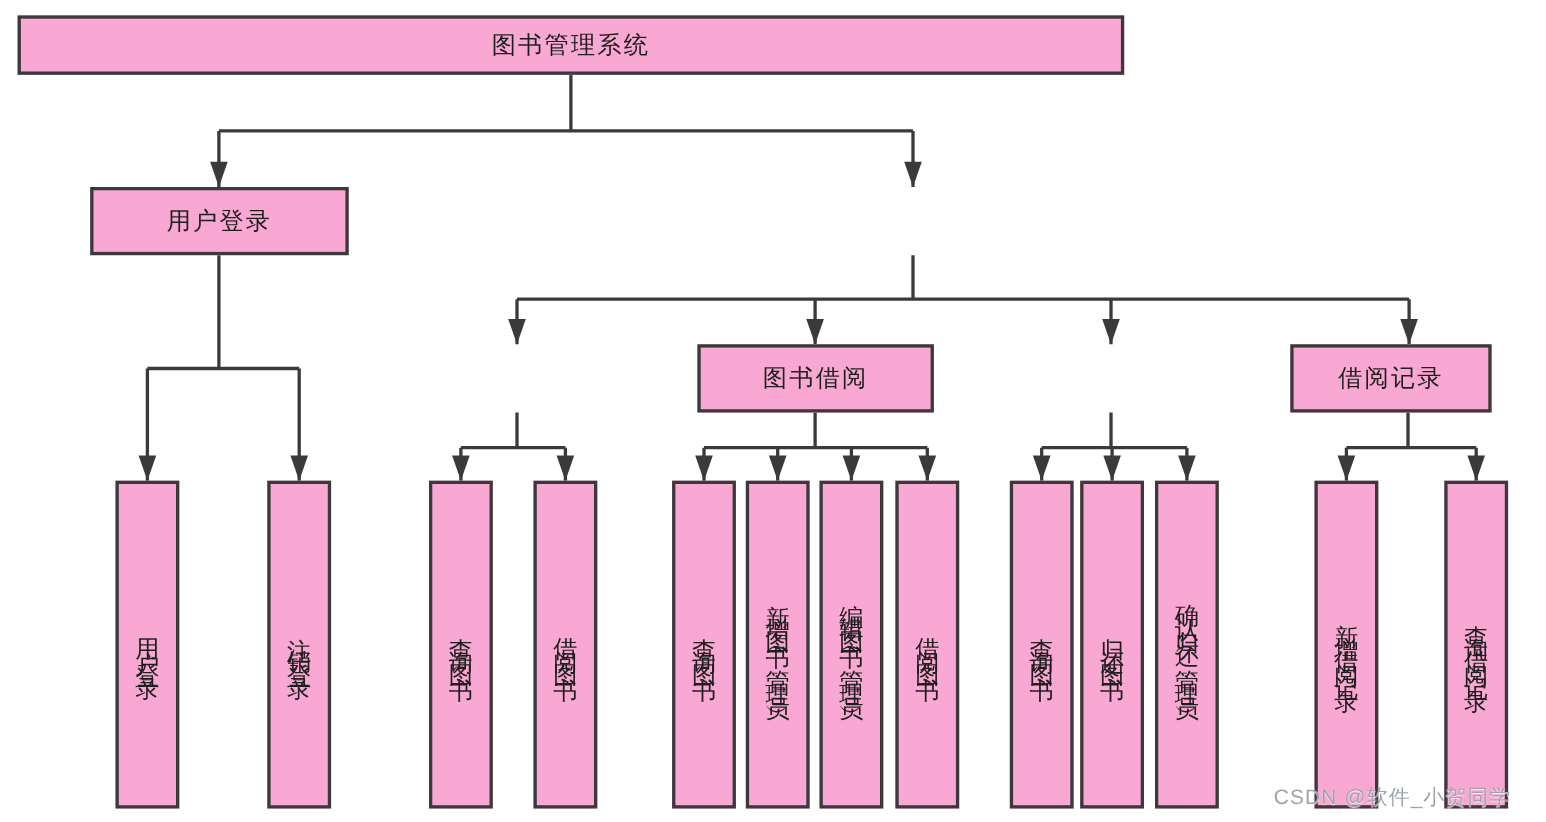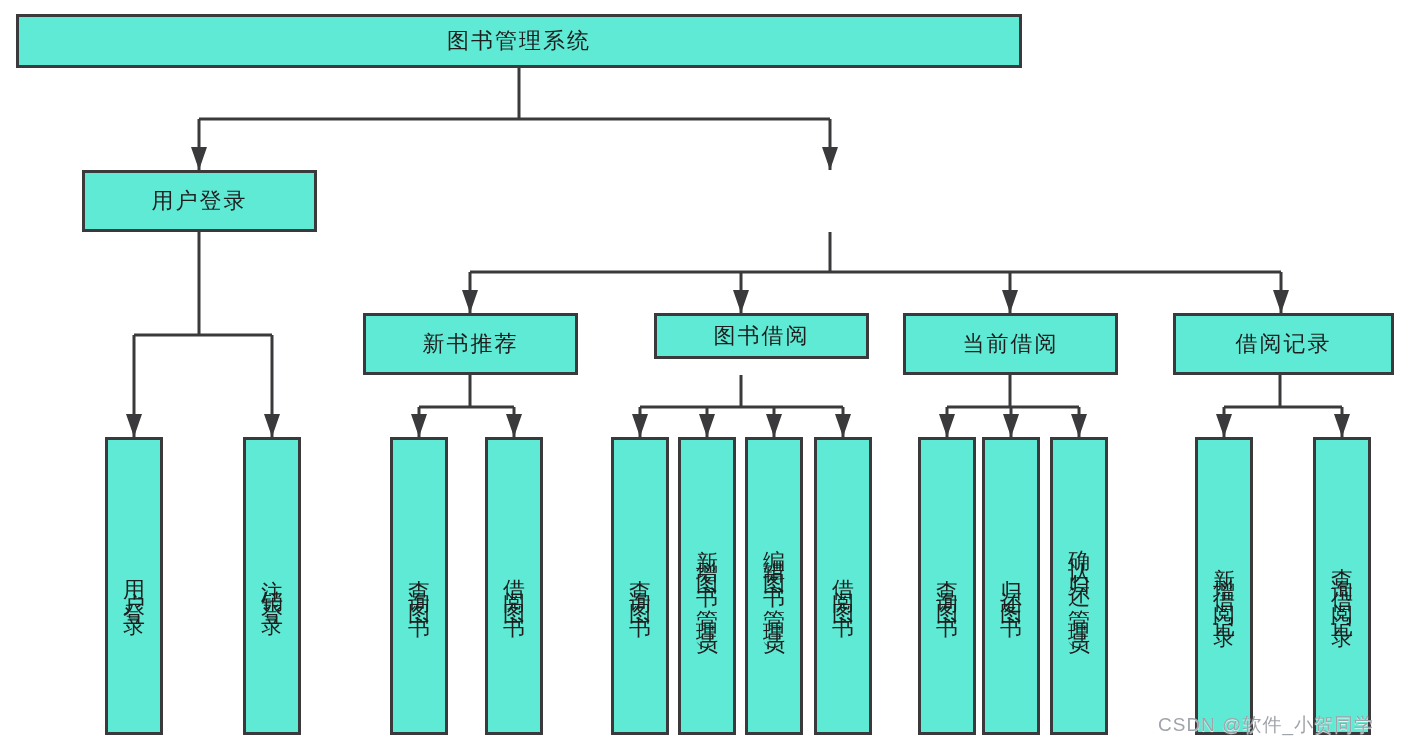--- a/index.html
+++ b/index.html
@@ -15,21 +15,21 @@
     background:var(--background);
     overflow:hidden;
     font-family:"Liberation Sans","DejaVu Sans",sans-serif;
   }
   .wires{position:absolute;left:0;top:0;width:1405px;height:747px;pointer-events:none;}
   .wires path{stroke:var(--line);stroke-width:3;fill:none;}
   .wires polygon{fill:var(--line);stroke:none;}
   .node{
     position:absolute;
     box-sizing:border-box;
-    background:#5eead4;
+    background:#f9a8d4;
     border:3px solid var(--line);
     display:flex;align-items:center;justify-content:center;
     color:var(--text);
   }
   .node .lbl{
     font-size:22px;
     letter-spacing:2px;
     white-space:nowrap;
     color:var(--text);
   }
@@ -93,30 +93,24 @@
   </svg>
 
   <div class="node" style="left:16px;top:14px;width:1006px;height:54px">
     <span class="lbl">图书管理系统</span>
   </div>
 
   <div class="node" style="left:82px;top:170px;width:235px;height:62px">
     <span class="lbl">用户登录</span>
   </div>
 
-  <div class="node" style="left:363px;top:313px;width:215px;height:62px">
-    <span class="lbl">新书推荐</span>
-  </div>
-  <div class="node" style="left:654px;top:313px;width:215px;height:46px">
+  <div class="node" style="left:634px;top:313px;width:215px;height:62px">
     <span class="lbl">图书借阅</span>
   </div>
-  <div class="node" style="left:903px;top:313px;width:215px;height:62px">
-    <span class="lbl">当前借阅</span>
-  </div>
-  <div class="node" style="left:1173px;top:313px;width:221px;height:62px">
+  <div class="node" style="left:1173px;top:313px;width:183px;height:62px">
     <span class="lbl">借阅记录</span>
   </div>
 
   <div class="node leaf" style="left:105px;top:437px;width:58px;height:298px">
     <span class="lbl">用户登录</span>
   </div>
   <div class="node leaf" style="left:243px;top:437px;width:58px;height:298px">
     <span class="lbl">注销登录</span>
   </div>
 

